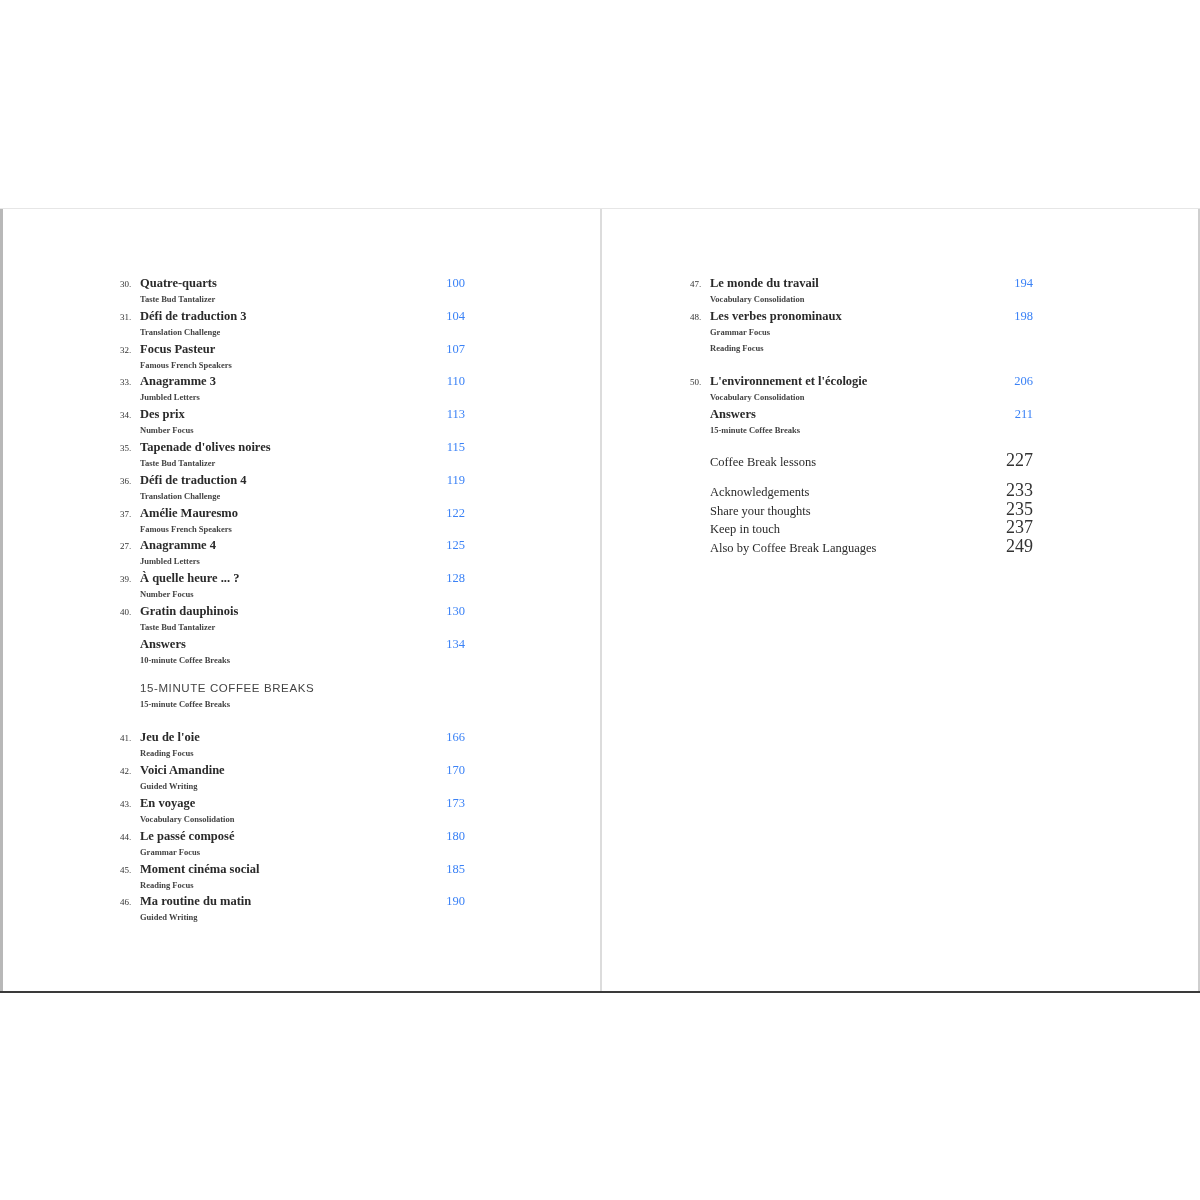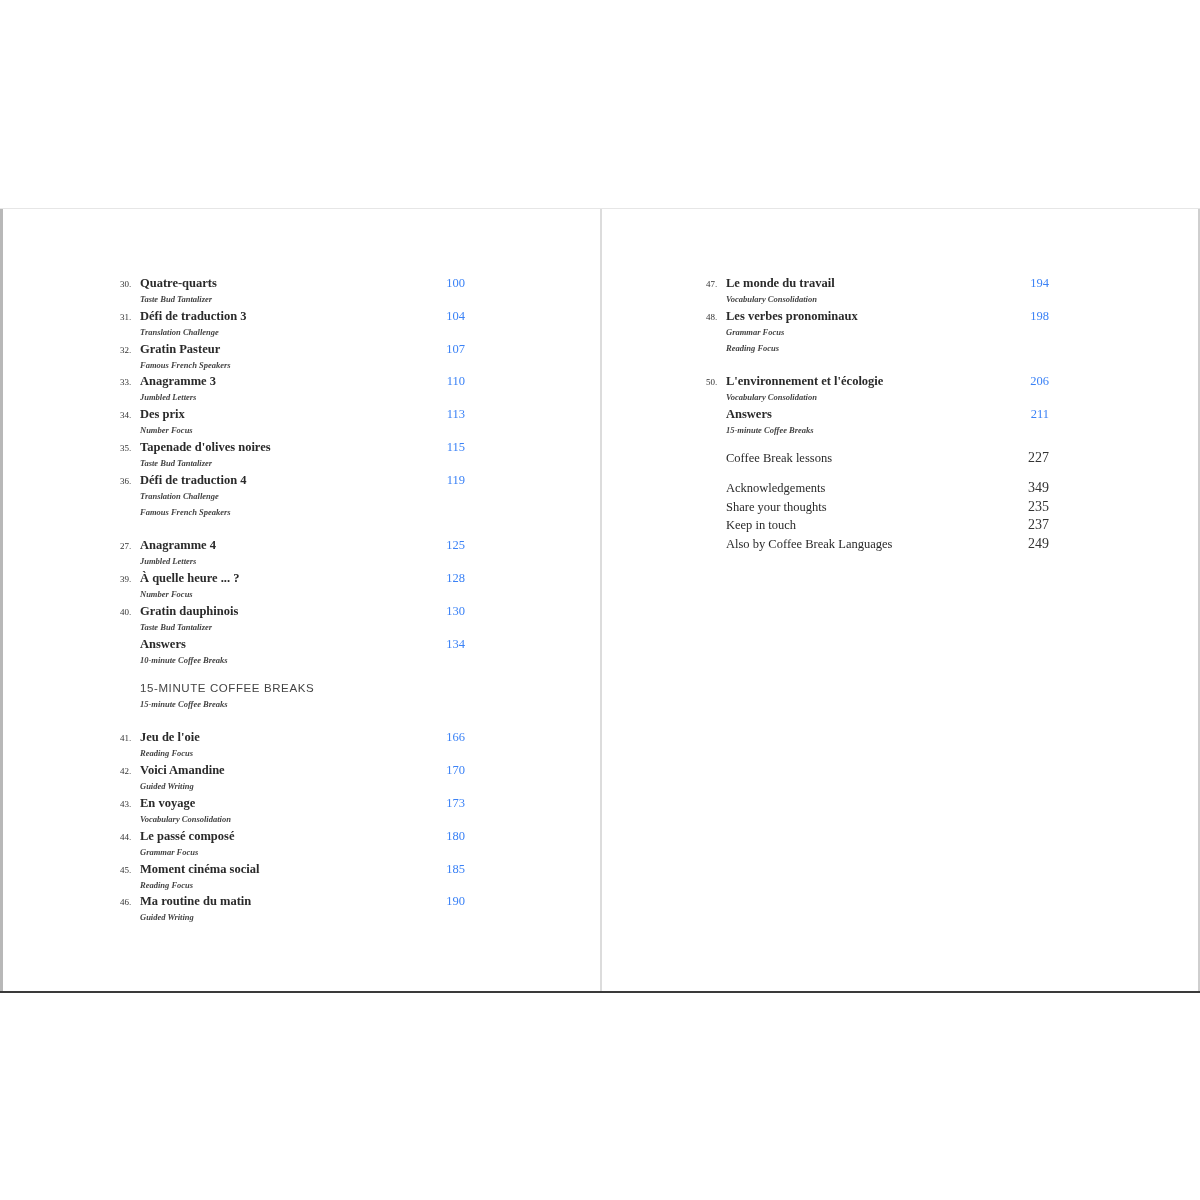--- a/index.html
+++ b/index.html
@@ -49,21 +49,21 @@
       width: 2px;
       height: 100%;
       background: #dcdcdc;
     }
     .page {
       position: absolute;
       top: 0;
       height: 100%;
     }
     .page.left { left: 0; width: 540px; padding-left: 33px; }
-    .page.right { left: 588px; width: 504px; }
+    .page.right { left: 572px; width: 504px; }
 
     .toc {
       position: absolute;
       top: 67px;
     }
     .page.left .toc { left: 120px; width: 345px; }
     .page.right .toc { left: 118px; width: 343px; }
 
     .entry {
       position: relative;
@@ -90,21 +90,20 @@
     .entry .page-no {
       font-size: 12.5px;
       text-align: right;
       width: 40px;
       flex: 0 0 40px;
       color: #3b82f6;
     }
     .entry .sub {
       margin-left: 20px;
       font-size: 8.5px;
-      font-style: italic;
       font-weight: bold;
       color: #444;
       white-space: nowrap;
       line-height: 12px;
     }
     .section-heading {
       margin-left: 20px;
       font-family: "Liberation Sans", "DejaVu Sans", sans-serif;
       font-size: 11.5px;
       letter-spacing: 0.6px;
@@ -120,21 +119,21 @@
       height: 18.5px;
       justify-content: center;
     }
     .plain-entry .title {
       margin-left: 20px;
       font-size: 12.5px;
       flex: 1 1 auto;
       white-space: nowrap;
     }
     .plain-entry .page-no {
-      font-size: 14px;
+      font-size: 18px;
       text-align: right;
       width: 40px;
       flex: 0 0 40px;
       color: #333;
     }
     .gap { height: 12px; }
   </style>
 </head>
 <body>
 
@@ -160,21 +159,21 @@
           <span class="num">31.</span>
           <span class="title">Défi de traduction 3</span>
           <span class="page-no">104</span>
         </div>
         <div class="sub">Translation Challenge</div>
       </div>
 
       <div class="entry">
         <div class="row">
           <span class="num">32.</span>
-          <span class="title">Gratin Pasteur</span>
+          <span class="title">Focus Pasteur</span>
           <span class="page-no">107</span>
         </div>
         <div class="sub">Famous French Speakers</div>
       </div>
 
       <div class="entry">
         <div class="row">
           <span class="num">33.</span>
           <span class="title">Anagramme 3</span>
           <span class="page-no">110</span>
@@ -203,20 +202,25 @@
       <div class="entry">
         <div class="row">
           <span class="num">36.</span>
           <span class="title">Défi de traduction 4</span>
           <span class="page-no">119</span>
         </div>
         <div class="sub">Translation Challenge</div>
       </div>
 
       <div class="entry">
+        <div class="row">
+          <span class="num">37.</span>
+          <span class="title">Amélie Mauresmo</span>
+          <span class="page-no">122</span>
+        </div>
         <div class="sub">Famous French Speakers</div>
       </div>
 
       <div class="entry">
         <div class="row">
           <span class="num">27.</span>
           <span class="title">Anagramme 4</span>
           <span class="page-no">125</span>
         </div>
         <div class="sub">Jumbled Letters</div>
@@ -359,21 +363,21 @@
 
       <div class="plain-entry">
         <span class="title">Coffee Break lessons</span>
         <span class="page-no">227</span>
       </div>
 
       <div class="gap"></div>
 
       <div class="plain-entry">
         <span class="title">Acknowledgements</span>
-        <span class="page-no">349</span>
+        <span class="page-no">233</span>
       </div>
       <div class="plain-entry">
         <span class="title">Share your thoughts</span>
         <span class="page-no">235</span>
       </div>
       <div class="plain-entry">
         <span class="title">Keep in touch</span>
         <span class="page-no">237</span>
       </div>
       <div class="plain-entry">

